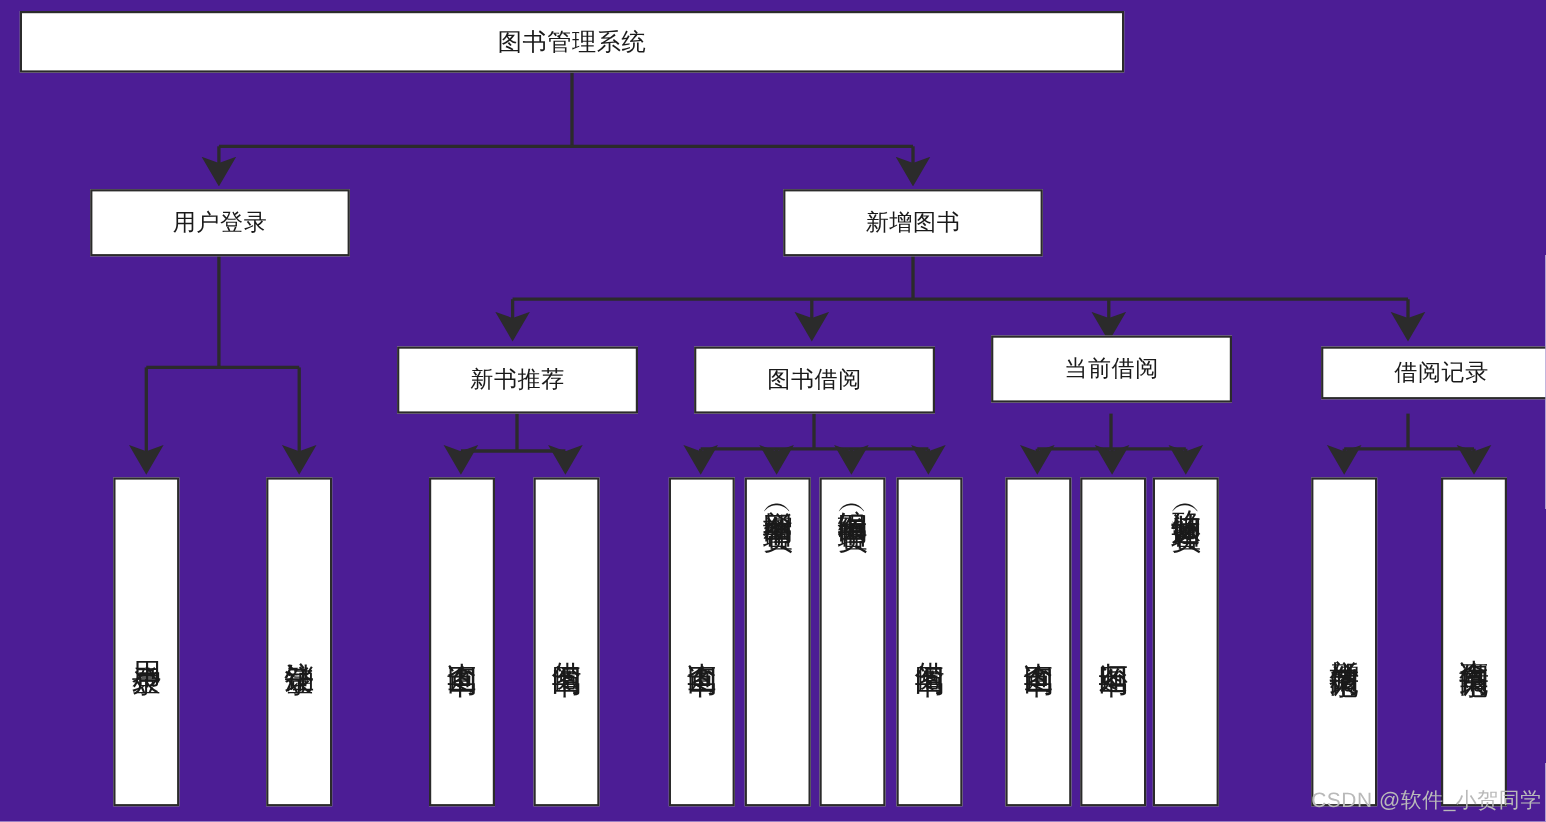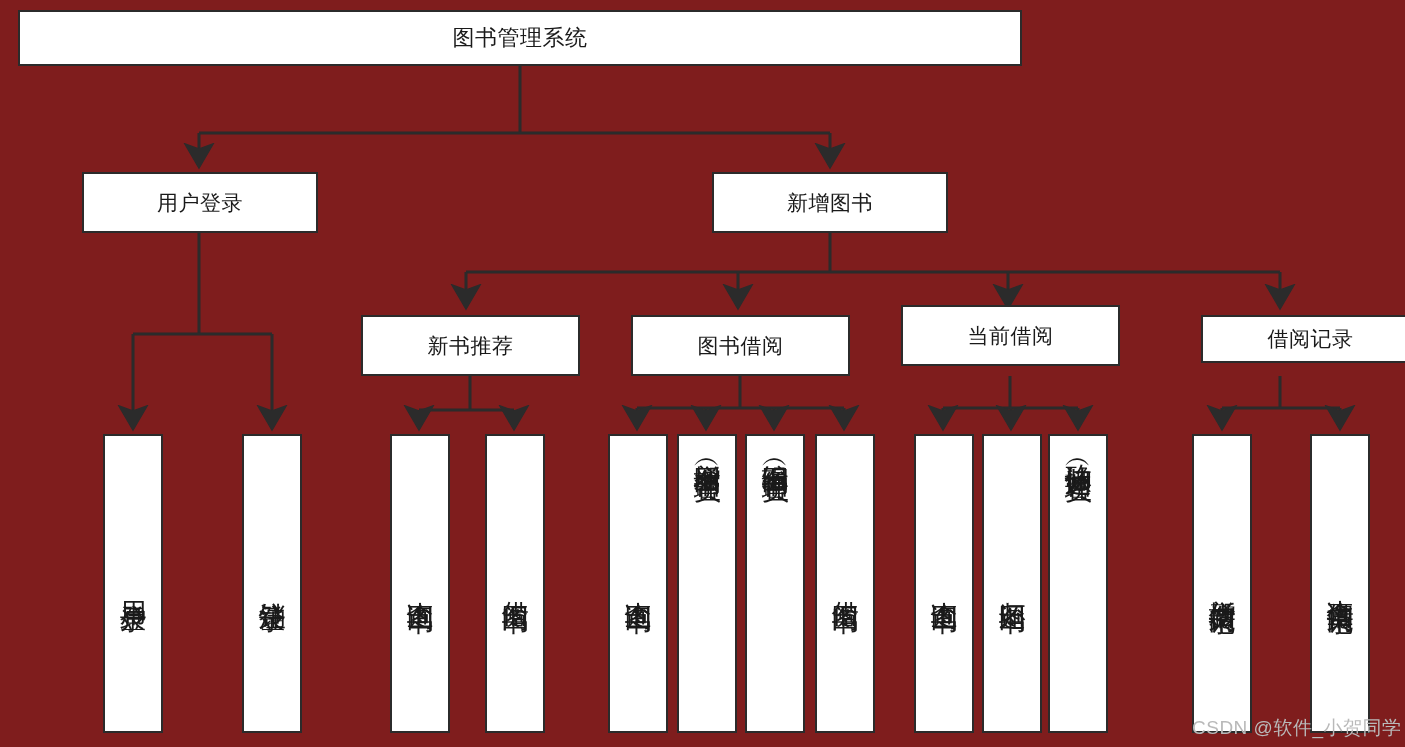--- a/index.html
+++ b/index.html
@@ -7,21 +7,21 @@
     padding: 0;
     background: #ffffff;
   }
   body {
     font-family: "Liberation Sans", "DejaVu Sans", sans-serif;
   }
   #diagram-root {
     position: relative;
     width: 1405px;
     height: 747px;
-    background: #7f1d1d;
+    background: #4c1d95;
     overflow: hidden;
     text-decoration: underline;
   }
   svg#connectors {
     position: absolute;
     left: 0;
     top: 0;
     width: 1405px;
     height: 747px;
     pointer-events: none;

